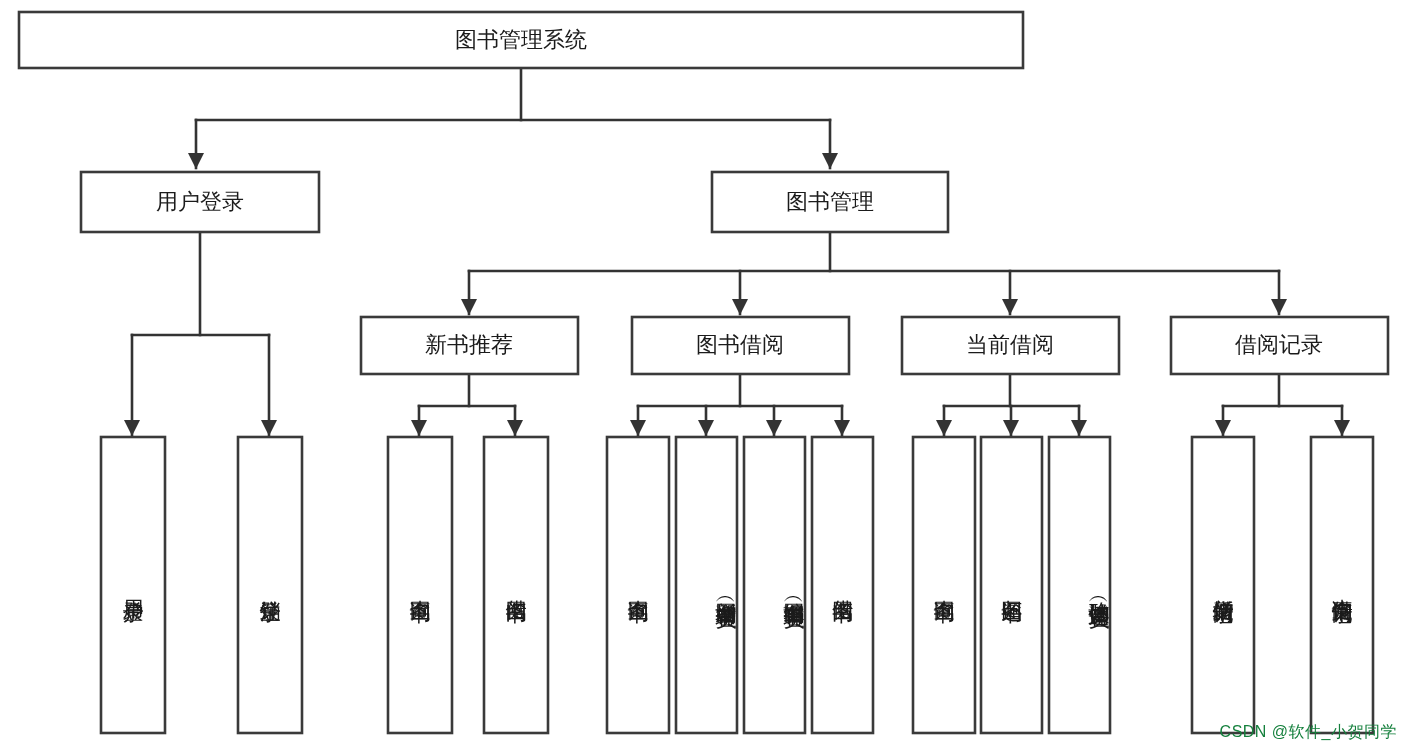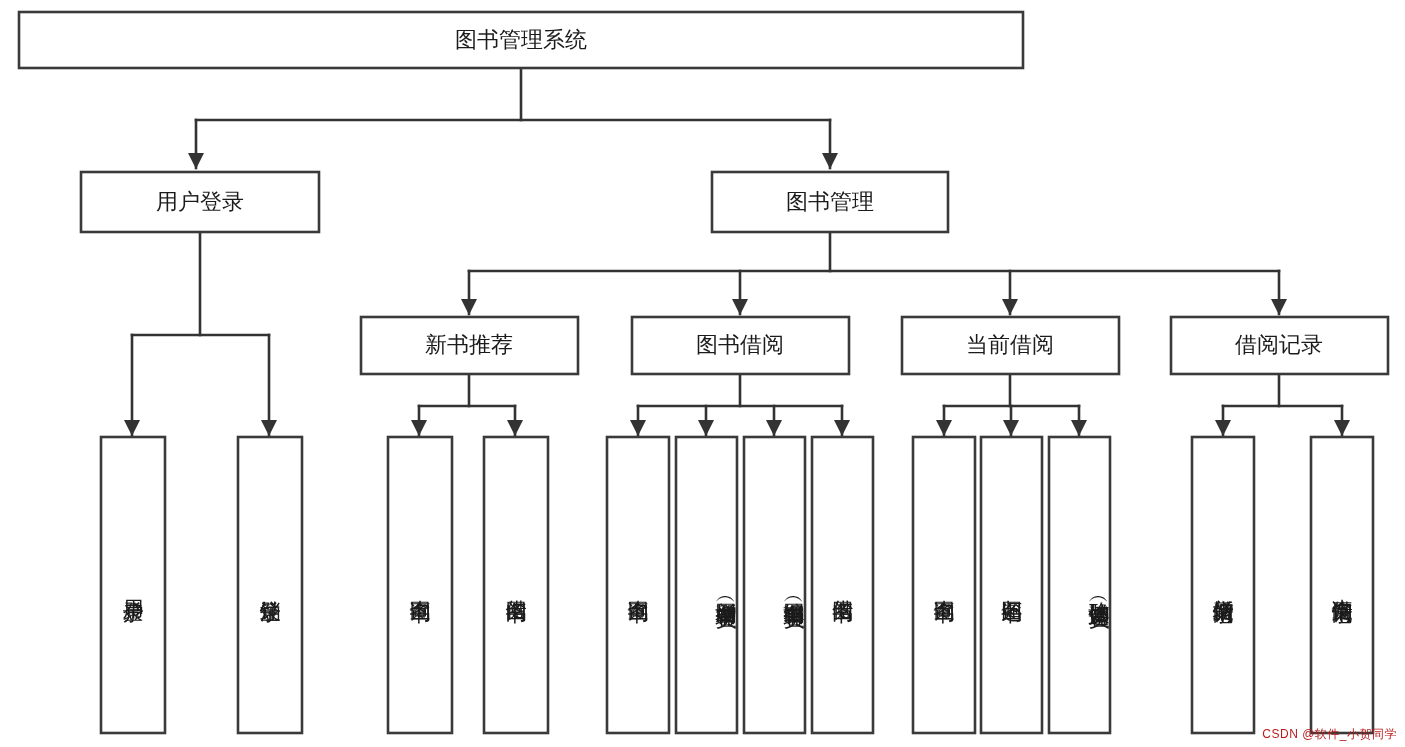--- a/index.html
+++ b/index.html
@@ -60,22 +60,22 @@
     letter-spacing: 1px;
     text-align: center;
     white-space: nowrap;
     pointer-events: none;
   }
   .watermark {
     position: absolute;
     right: 8px;
     bottom: 4px;
     font-family: "Liberation Sans", "DejaVu Sans", sans-serif;
-    font-size: 12px;
-    color: #b91c1c;
+    font-size: 16px;
+    color: #15803d;
     letter-spacing: 0.5px;
     white-space: nowrap;
   }
 </style>
 </head>
 <body>
 
 <div id="diagram-root">
 
   <svg id="tree-svg" viewBox="0 0 1405 747">

